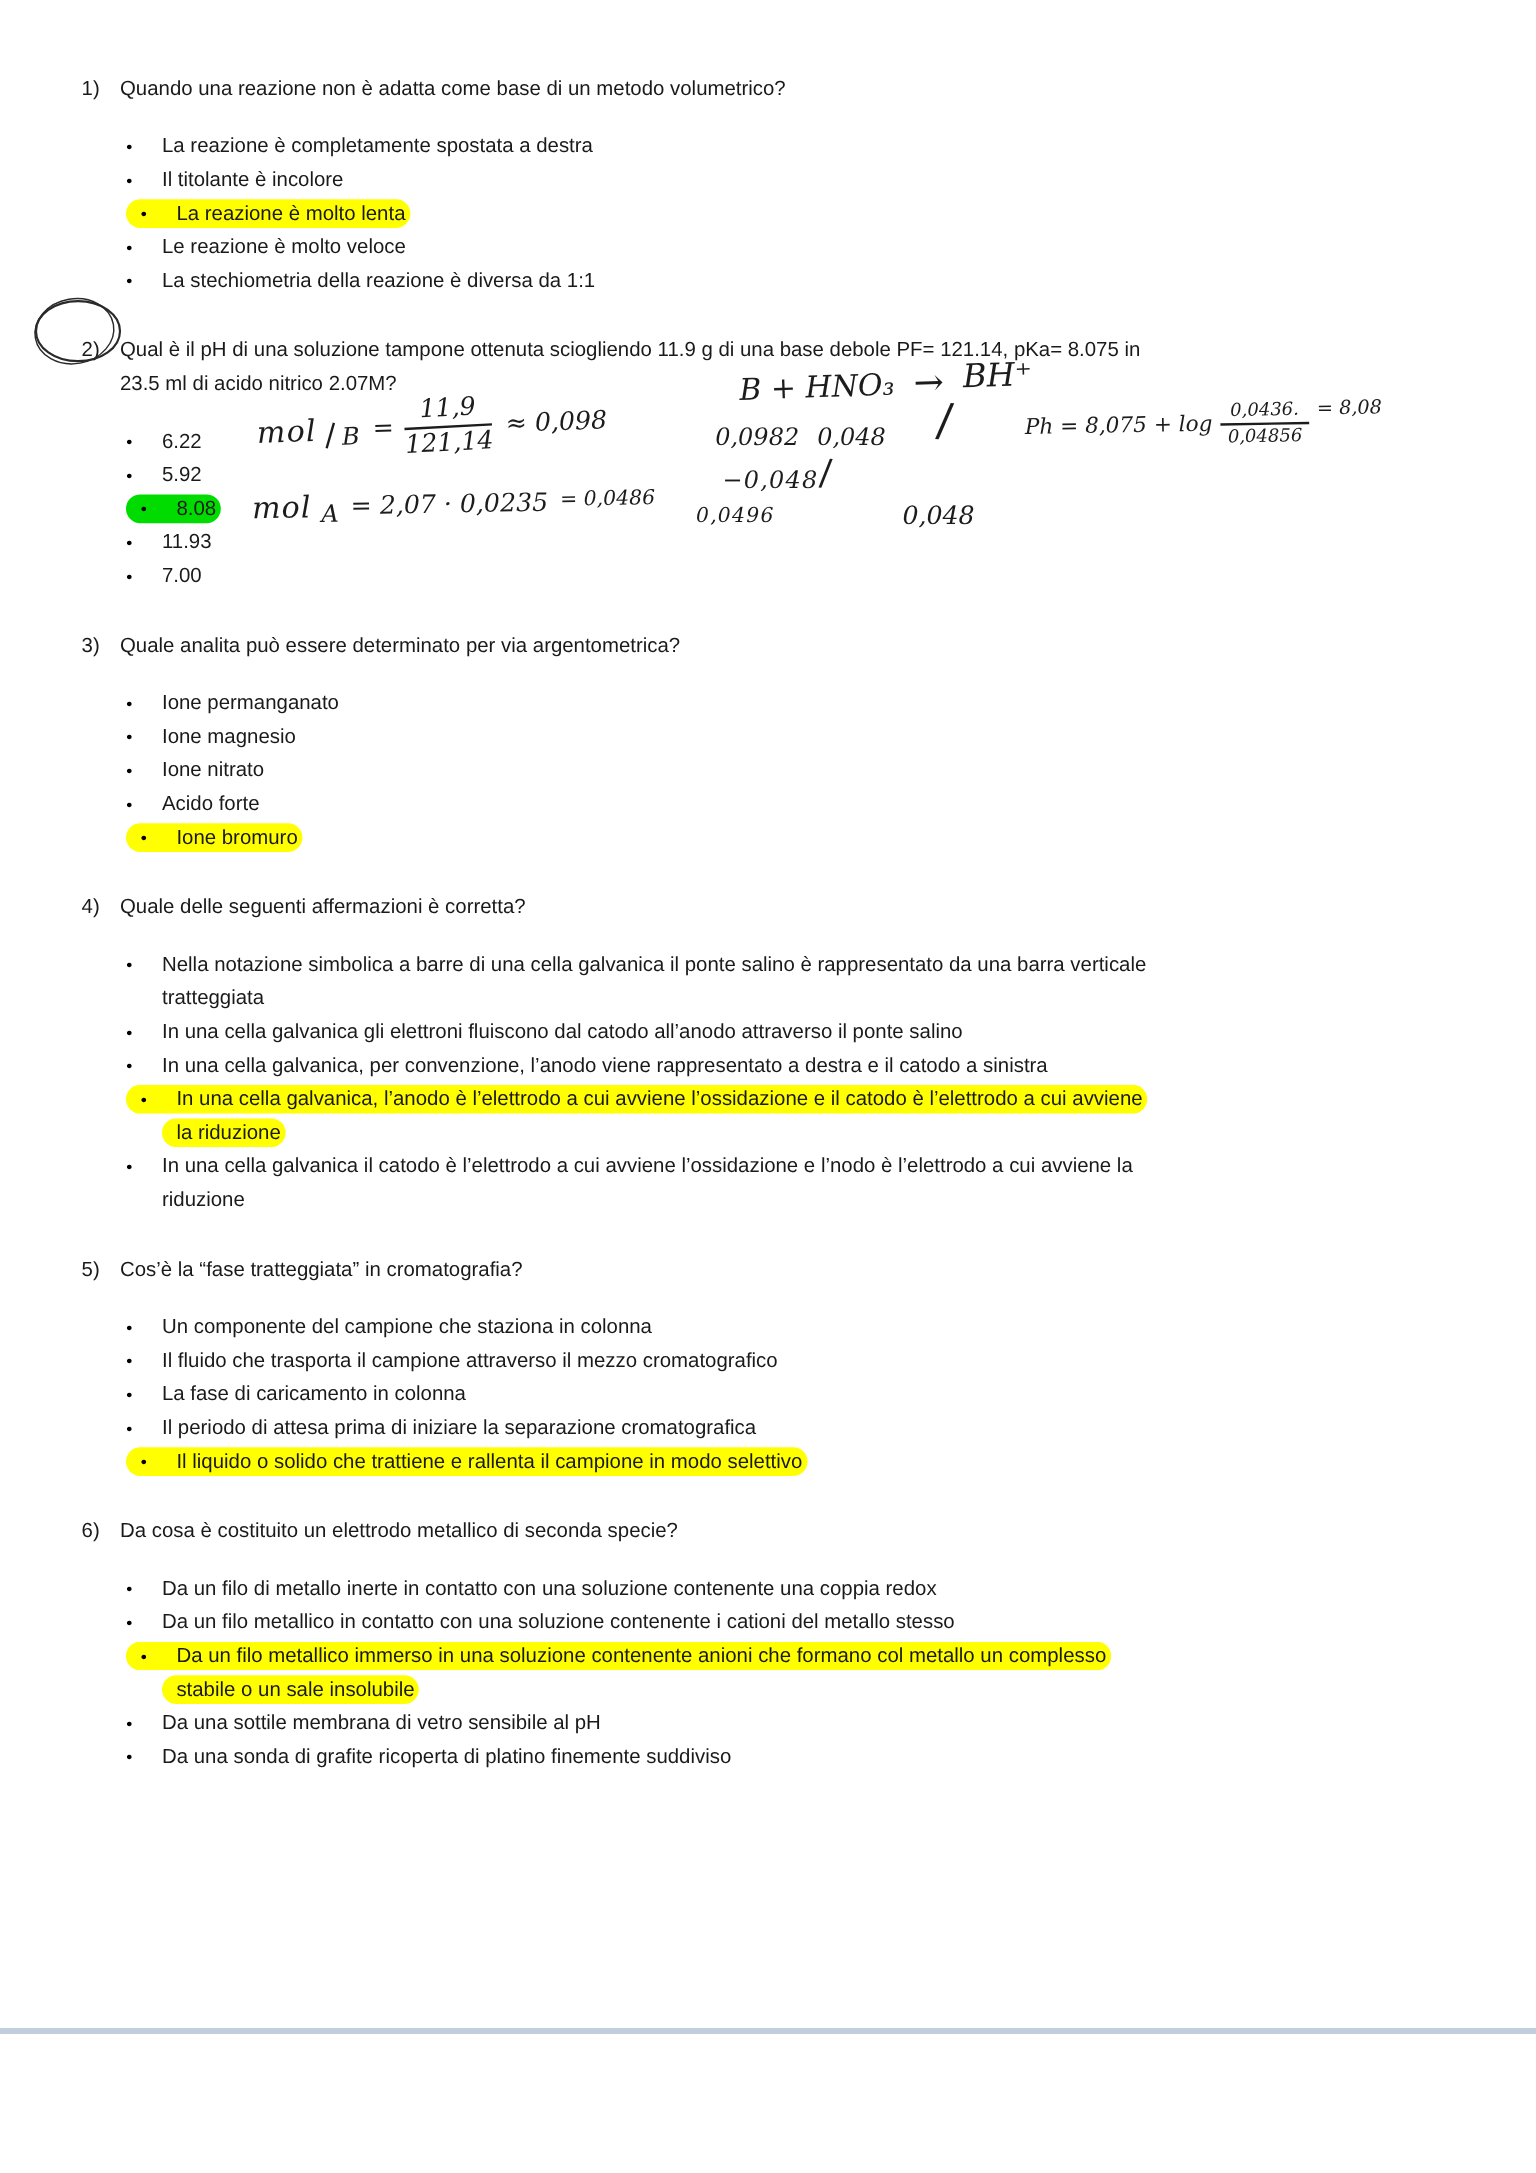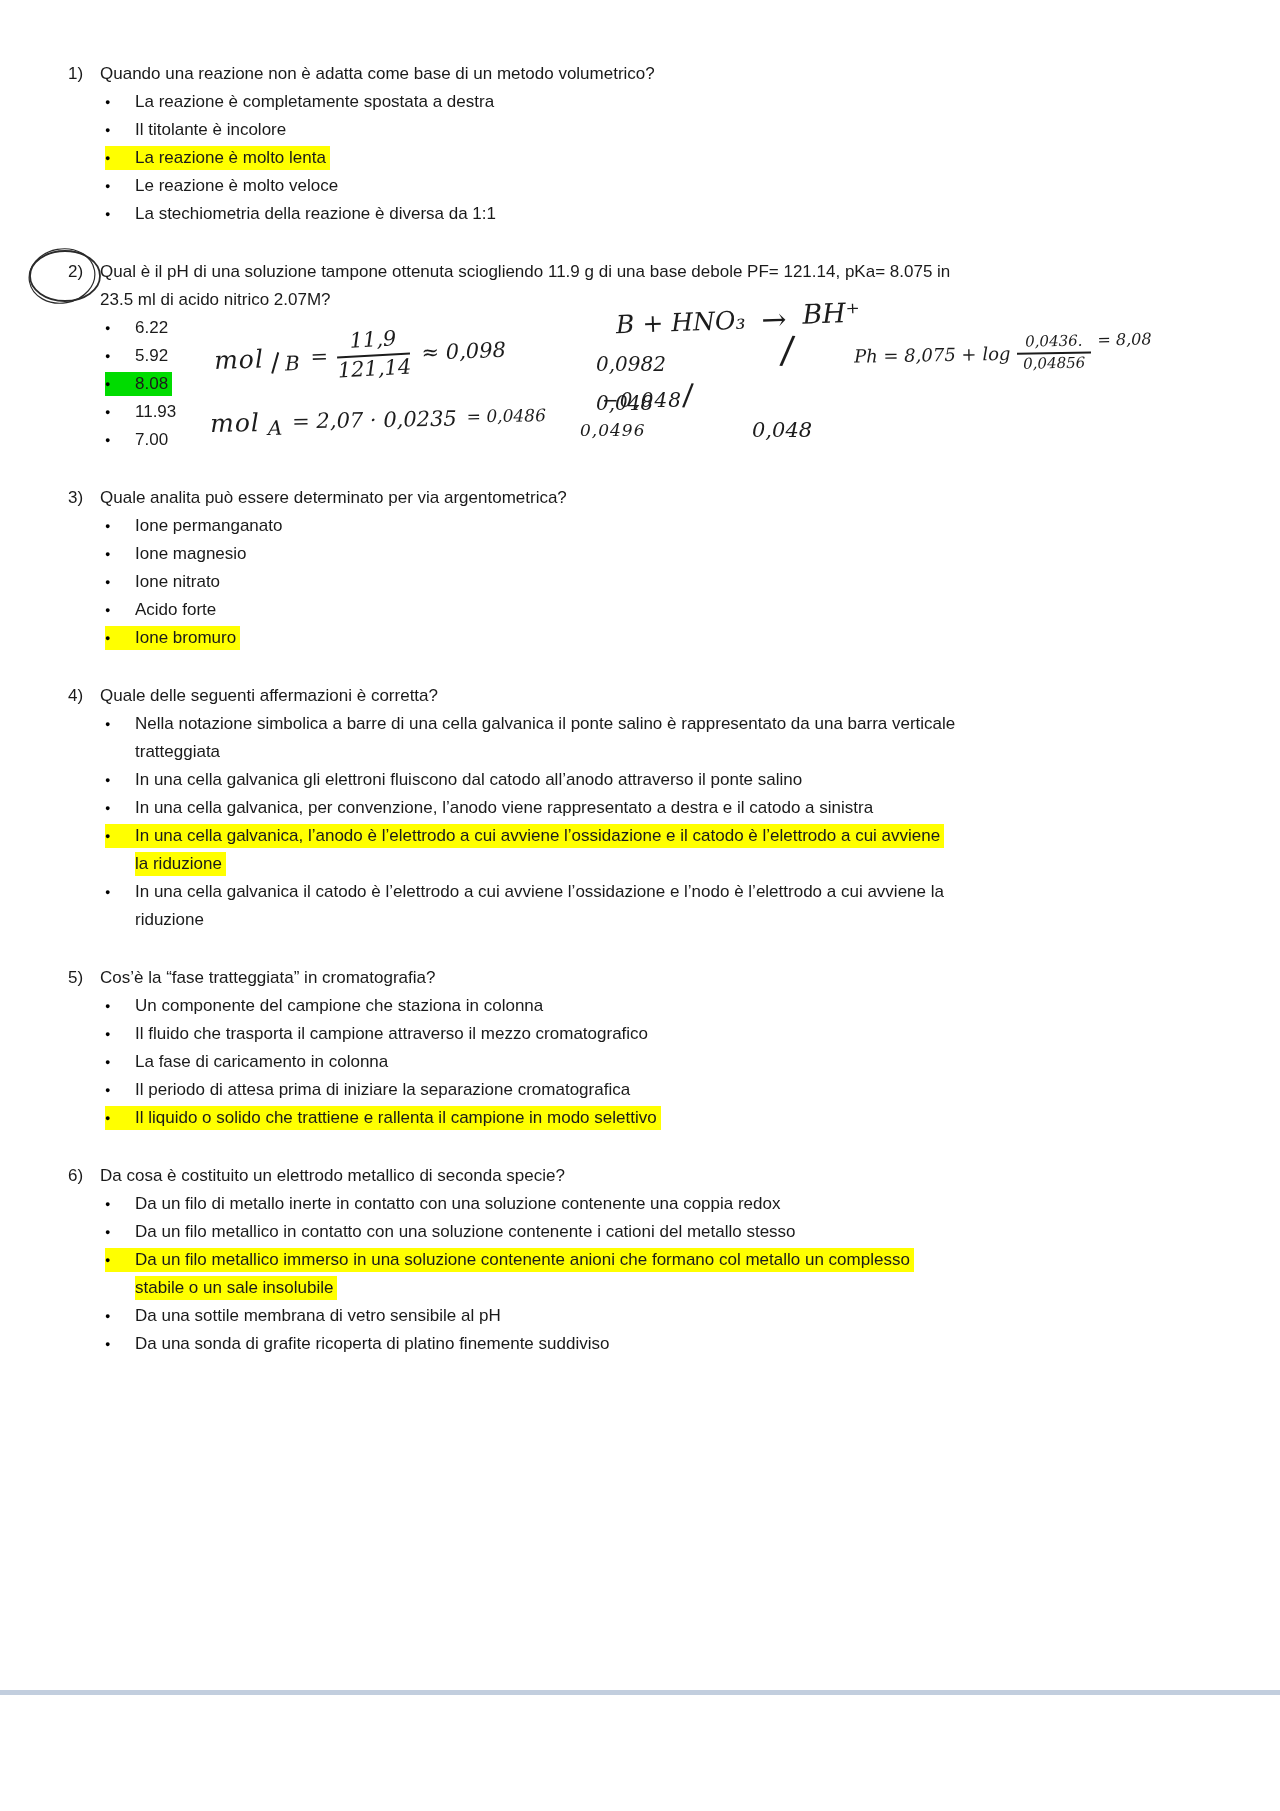--- a/index.html
+++ b/index.html
@@ -7,25 +7,25 @@
   html, body { background: #ffffff; }
   .page {
     position: relative; width: 1280px; height: 1695px; background: #ffffff; overflow: hidden;
     font-family: "Liberation Sans", sans-serif; font-size: 17px; color: #1a1a1a;
   }
   .content { position: absolute; left: 68px; top: 60px; width: 1050px; }
   .qblock { margin-bottom: 30px; }
   .qline { padding-left: 32px; text-indent: -32px; line-height: 28px; }
   .qnum { display: inline-block; width: 32px; text-indent: 0; }
   .qtext { white-space: pre-wrap; }
-  .opts { margin-top: 0; }
+  .opts { margin-top: 20px; }
   .option { padding-left: 67px; text-indent: -30px; line-height: 28px; }
   .bullet { display: inline-block; width: 30px; text-indent: 0; font-size: 9px; vertical-align: 2px; color: #000; }
   .opt-text { white-space: pre-wrap; }
-  .opt-inner.hl { -webkit-box-decoration-break: clone; box-decoration-break: clone; padding: 2px 4px 3px 0; }
+  .opt-inner.hl { -webkit-box-decoration-break: clone; box-decoration-break: clone; padding: 2px 4px 3px 12px; border-radius: 12px; }
   .hl-yellow { background: var(--hl-yellow); }
   .hl-green  { background: var(--hl-green); }
 
   
   .annotations { position: absolute; inset: 0; pointer-events: none; }
   .hw { position: absolute; font-family: "DejaVu Serif", serif; font-style: italic; color: var(--ink); white-space: nowrap; }
   .hw-circle { position: absolute; left: 26px; top: 246px; width: 76px; height: 60px; }
   .hw-circle ellipse { fill: none; stroke: #2a2a2a; }
 
   .hw-molb { left: 214px; top: 329px; font-size: 21px; display: flex; align-items: center; gap: 9px; transform: rotate(-2deg); }
@@ -40,21 +40,21 @@
   .hw-res { font-size: 21px; margin-left: 2px; }
 
   .hw-mola { left: 210px; top: 402px; font-size: 21px; display: flex; align-items: center; gap: 8px; transform: rotate(-1deg); }
   .hw-expr { font-size: 21px; }
   .hw-res.small { font-size: 17px; margin-top: -4px; }
 
   .hw-reaction { left: 616px; top: 303px; font-size: 25px; display: flex; align-items: center; gap: 16px; transform: rotate(-2deg); }
   .hw-reaction .arrow { font-size: 30px; font-style: normal; }
   .hw-reaction .bh { font-size: 27px; margin-top: -8px; }
 
-  .hw-row1 { left: 596px; top: 352px; font-size: 20px; display: flex; gap: 15px; flex-direction: column; }
+  .hw-row1 { left: 596px; top: 352px; font-size: 20px; display: flex; gap: 15px; }
   .hw-slash1 { left: 781px; top: 328px; font-size: 38px; font-style: normal; transform: rotate(6deg); }
   .hw-row2 { left: 602px; top: 388px; font-size: 20px; letter-spacing: 1px; }
   .hw-slash2 { left: 683px; top: 377px; font-size: 30px; font-style: normal; transform: rotate(4deg); }
   .hw-row3 { left: 580px; top: 420px; font-size: 17px; letter-spacing: 1px; }
   .hw-row4 { left: 752px; top: 418px; font-size: 21px; }
 
   .hw-ph { left: 854px; top: 334px; font-size: 18px; display: flex; align-items: center; gap: 7px; transform: rotate(-1deg); }
   .frac-ph { font-size: 15px; justify-content: flex-end; }
   .hw-ph .ph-res { font-size: 16px; align-self: flex-start; margin-top: -2px; }
 

